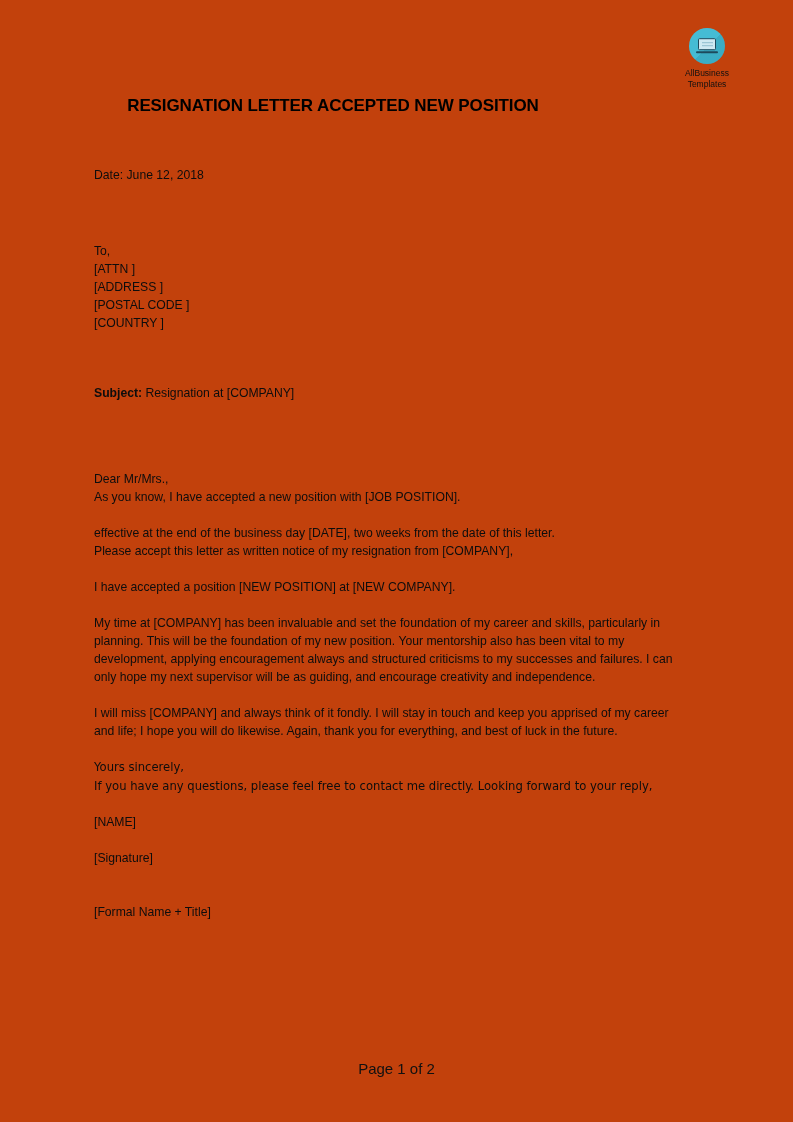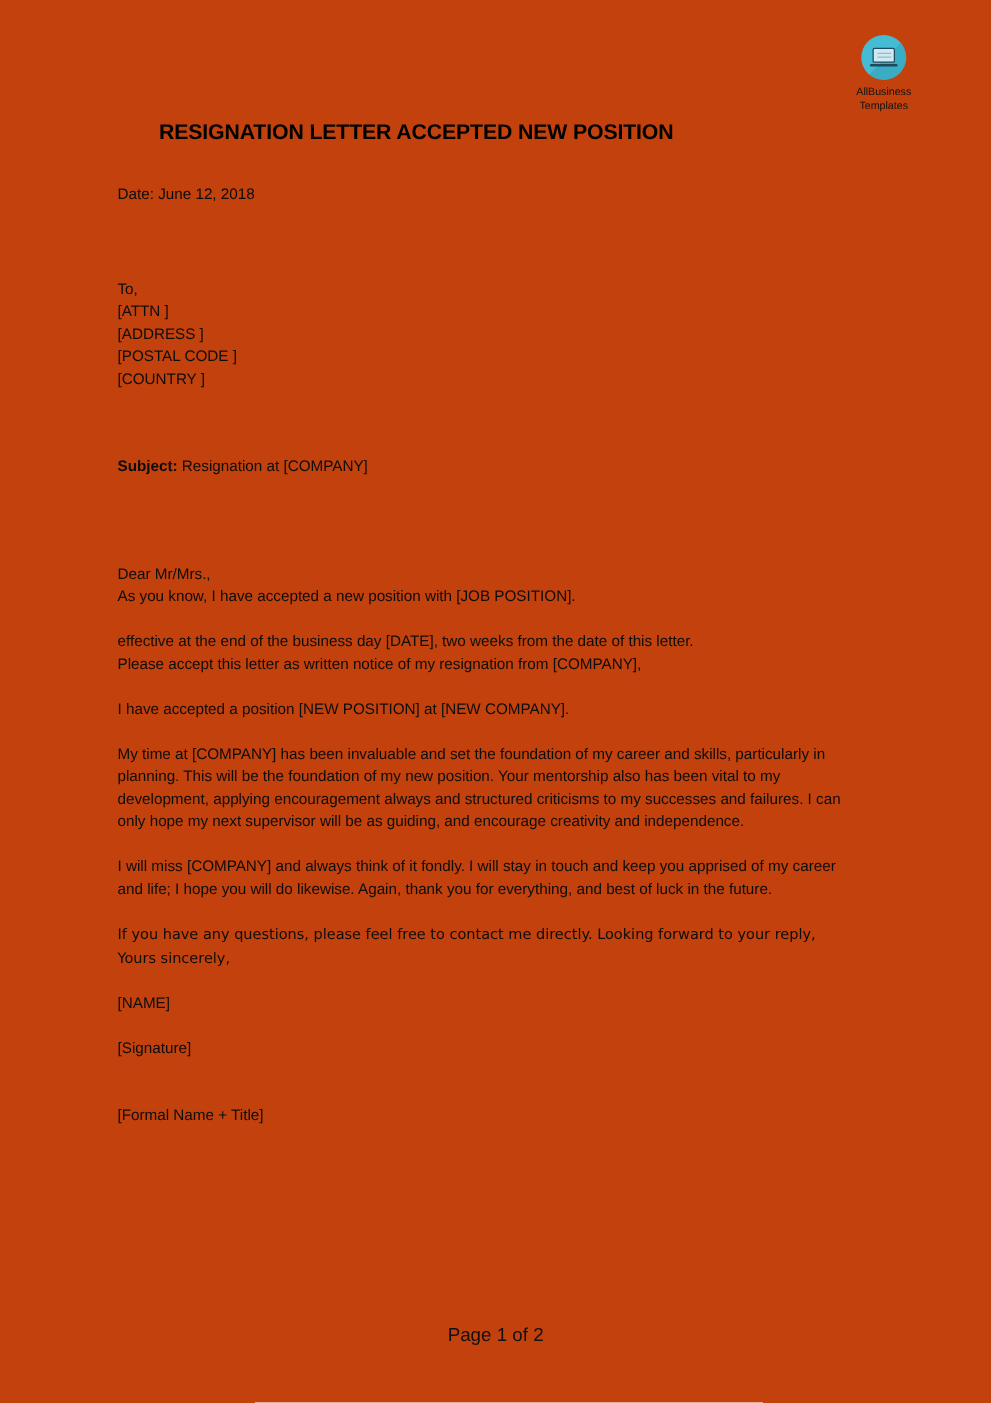--- a/index.html
+++ b/index.html
@@ -96,21 +96,21 @@
     font-size: 17px;
     font-weight: bold;
     letter-spacing: -0.1px;
     color: #000000;
   }
 
   
   .body-area {
     position: absolute;
     left: 94px;
-    top: 146px;
+    top: 166px;
     width: 590px;
     font-size: 12.2px;
     line-height: 18px;
     color: #0d0d0d;
   }
   .blk { margin: 0; }
   .sp-date   { height: 58px; }
   .sp-addr   { height: 52px; }
   .sp-subj   { height: 68px; }
   .sp-dear   { height: 18px; }
@@ -186,22 +186,22 @@
 
     <div class="blk">I have accepted a position [NEW POSITION] at [NEW COMPANY].</div>
     <div class="sp-para"></div>
 
     <div class="blk">My time at [COMPANY] has been invaluable and set the foundation of my career and skills, particularly in planning. This will be the foundation of my new position. Your mentorship also has been vital to my development, applying encouragement always and structured criticisms to my successes and failures. I can only hope my next supervisor will be as guiding, and encourage creativity and independence.</div>
     <div class="sp-para"></div>
 
     <div class="blk">I will miss [COMPANY] and always think of it fondly. I will stay in touch and keep you apprised of my career and life; I hope you will do likewise. Again, thank you for everything, and best of luck in the future.</div>
     <div class="sp-para"></div>
 
+    <div class="blk para-alt">Yours sincerely,</div>
     <div class="blk para-alt">If you have any questions, please  feel free to  contact me directly. Looking forward to your reply,</div>
-    <div class="blk para-alt">Yours sincerely,</div>
     <div class="sp-sig"></div>
 
     <div class="blk">[NAME]</div>
     <div class="sp-sig"></div>
 
     <div class="blk">[Signature]</div>
     <div class="sp-sig2"></div>
 
     <div class="blk">[Formal Name + Title]</div>
 

